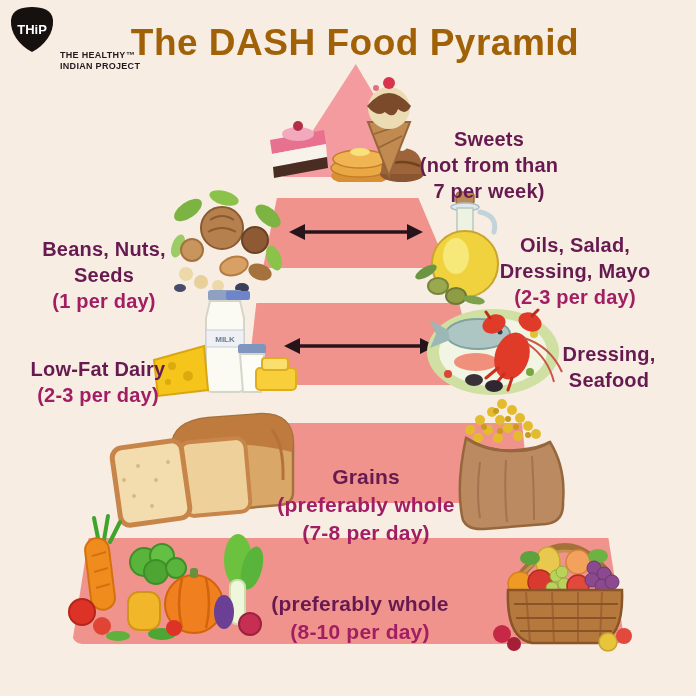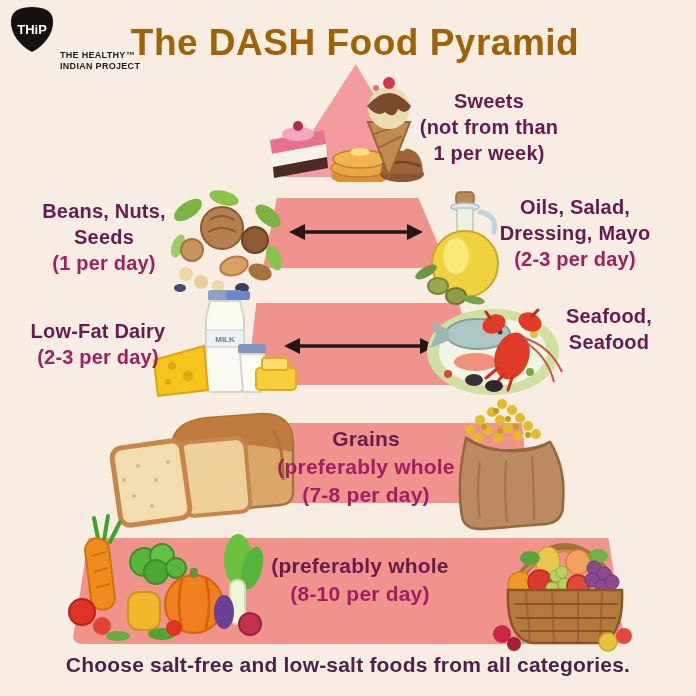--- a/index.html
+++ b/index.html
@@ -21,21 +21,21 @@
   #band-l2{left:263px;top:198px;width:185px;height:70px;
     clip-path:polygon(7.5% 0,84% 0,100% 100%,0 100%);}
   #band-l3{left:247px;top:303px;width:233px;height:82px;
     clip-path:polygon(4% 0,91% 0,100% 100%,0 100%);}
   #band-l4{left:212px;top:423px;width:318px;height:80px;
     clip-path:polygon(2.5% 0,97.5% 0,100% 100%,0 100%);}
   #band-l5{left:72px;top:538px;width:553px;height:106px;border-radius:10px;
     clip-path:polygon(3% 0,97% 0,100% 100%,0 100%);}
   
   .label{position:absolute;text-align:center;font-weight:800;color:#671a50;
-    font-size:20px;line-height:26px;letter-spacing:.2px;}
+    font-size:20px;line-height:26px;letter-spacing:.2px;margin-top:38px;}
   .label .qty{color:#a21e62;}
   .label.inband{font-size:21px;line-height:28px;}
   #sweets-label{left:398px;top:88px;width:182px;}
   #beans-label{left:8px;top:198px;width:192px;}
   #oils-label{left:468px;top:194px;width:214px;}
   #dairy-label{left:4px;top:318px;width:188px;}
   #seafood-label{left:524px;top:303px;width:170px;}
   #grains-label{left:240px;top:425px;width:252px;}
   #fruits-label{left:228px;top:552px;width:264px;}
   
@@ -274,51 +274,50 @@
     <circle cx="28" cy="134" r="7" fill="#a51f38"></circle>
     <circle cx="122" cy="132" r="9" fill="#e8c43a" stroke="#c9a52e" stroke-width="1.5"></circle>
     <circle cx="138" cy="126" r="8" fill="#e0493c"></circle>
   </svg>
 
   <div id="credit-badge"></div>
 
   <div class="label" id="sweets-label">
     <div>Sweets</div>
     <div>(not from than</div>
-    <div>1 per week)</div>
+    <div>7 per week)</div>
   </div>
 
   <div class="label" id="beans-label">
     <div>Beans, Nuts,</div>
     <div>Seeds</div>
     <div class="qty">(1 per day)</div>
   </div>
 
   <div class="label" id="oils-label">
     <div>Oils, Salad,</div>
     <div>Dressing, Mayo</div>
     <div class="qty">(2-3 per day)</div>
   </div>
 
   <div class="label" id="dairy-label">
     <div>Low-Fat Dairy</div>
     <div class="qty">(2-3 per day)</div>
   </div>
 
   <div class="label" id="seafood-label">
-    <div>Seafood,</div>
+    <div>Dressing,</div>
     <div>Seafood</div>
   </div>
 
   <div class="label inband" id="grains-label">
     <div>Grains</div>
     <div class="qty">(preferably whole</div>
     <div class="qty">(7-8 per day)</div>
   </div>
 
   <div class="label inband" id="fruits-label">
     <div>(preferably whole</div>
     <div class="qty">(8-10 per day)</div>
   </div>
 
-  <div id="footer-note">Choose salt-free and low-salt foods from all categories.</div>
 
 </div>
 
 </body></html>

